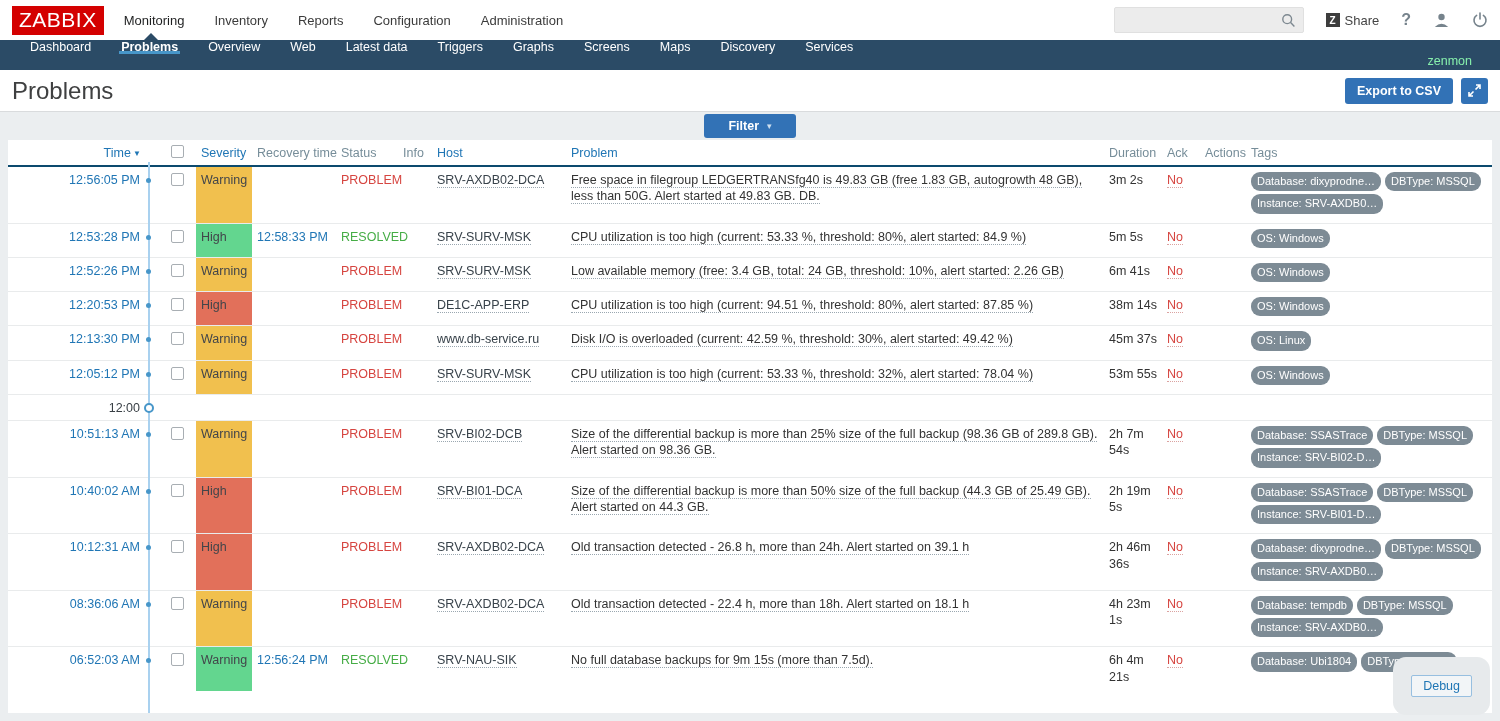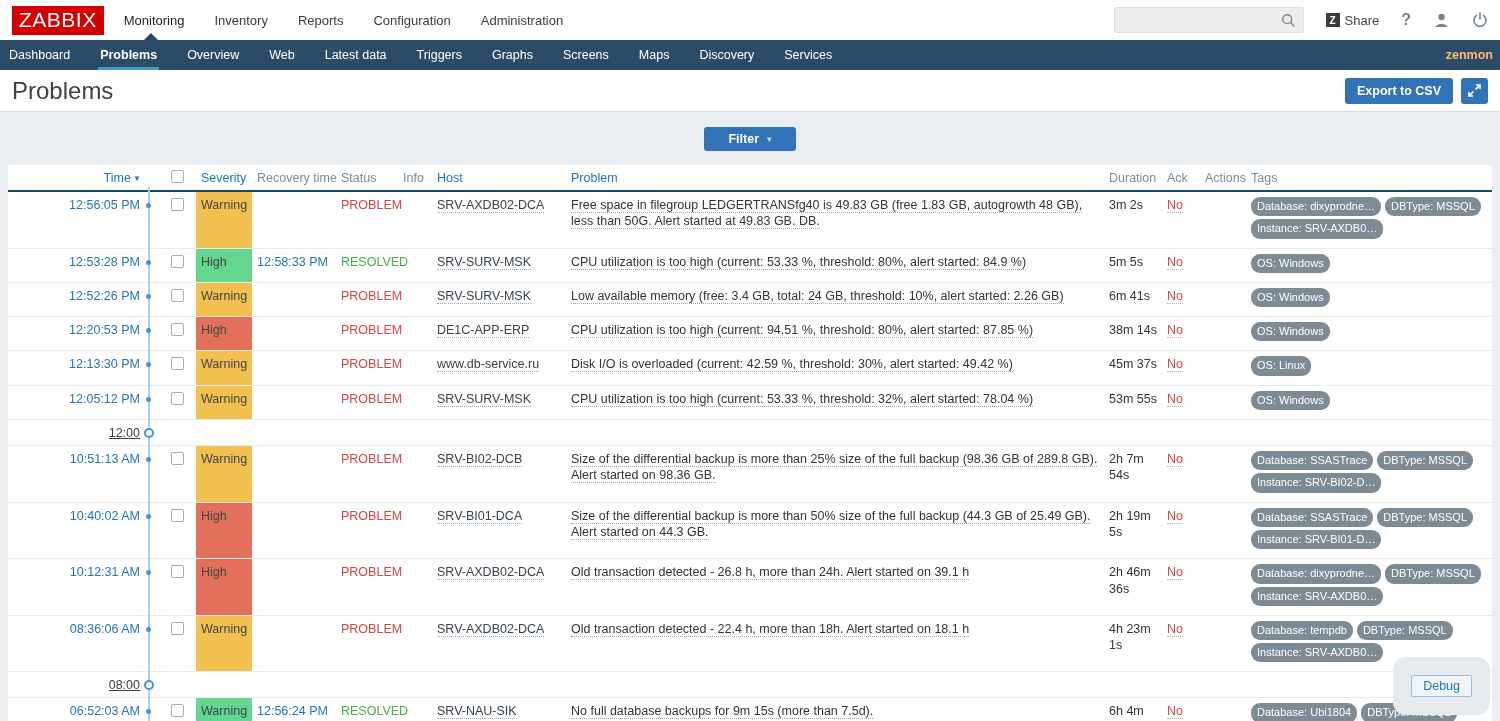--- a/index.html
+++ b/index.html
@@ -21,38 +21,38 @@
   .searchbox input { width: 100%; height: 100%; border: 0; background: transparent;
                      padding: 0 28px 0 8px; font-size: 12.5px; outline: none; }
   .searchbox svg { position: absolute; right: 7px; top: 5px; }
   .share { display: flex; align-items: center; gap: 5px; cursor: pointer; color: #444; font-size: 13px; }
   .zbadge { width: 14px; height: 14px; background: #3d3d3d; color: #fff; font-size: 10px;
             font-weight: bold; display: flex; align-items: center; justify-content: center; }
   .help { color: #76838c; font-size: 16px; font-weight: bold; cursor: pointer; }
   .iconbtn { cursor: pointer; display: flex; align-items: center; }
   
   .subnav { position: relative; height: 30px; background: var(--c-navy,#2b4b66); display: flex;
-            align-items: stretch; padding: 0 7px; color: #fff; font-size: 12.5px; }
+            align-items: stretch; padding: 0 28px; color: #fff; font-size: 12.5px; flex-direction: column; }
   .subnav .notch { position: absolute; top: -7px; left: 144px; width: 0; height: 0;
                    border-left: 7px solid transparent; border-right: 7px solid transparent;
                    border-bottom: 7px solid var(--c-navy,#2b4b66); }
   .subnav .snav-item { display: flex; align-items: center; padding: 0 2px; margin-right: 26px;
                        cursor: pointer; white-space: nowrap; }
   .subnav .snav-item.active { font-weight: bold; box-shadow: inset 0 -3px 0 #4796c9; }
-  .subnav .user { margin-left: auto; display: flex; align-items: center; color: #fdba74; font-weight: bold; }
+  .subnav .user { margin-left: auto; display: flex; align-items: center; color: #86efac; }
   
   .titlebar { height: 42px; background: #fff; display: flex; align-items: center; padding: 0 12px;
               border-bottom: 1px solid #d9dbdd; }
   .titlebar h1 { font-size: 24px; font-weight: normal; color: #3f4041; }
   .title-actions { margin-left: auto; display: flex; gap: 8px; }
   .btn-blue { background: var(--c-accent,#3272b6); color: #fff; border: 0; border-radius: 3px;
               font-family: inherit; font-size: 12.5px; font-weight: bold; padding: 5px 12px; cursor: pointer; text-align: right; }
   .btn-exp { width: 27px; height: 26px; padding: 0; display: flex; align-items: center; justify-content: center; }
   
-  .filterband { height: 53px; display: flex; align-items: center; justify-content: center; }
+  .filterband { height: 28px; display: flex; align-items: center; justify-content: center; }
   .filterbtn { display: inline-flex; align-items: center; gap: 8px; padding: 5px 24px; }
   .filterbtn .caret { font-size: 9px; color: #cfe0ef; }
   
   .tablewrap { position: relative; margin: 0 8px; background: #fff; min-height: 573px; }
   table { border-collapse: collapse; table-layout: fixed; width: 1484px; background: transparent; }
   th { font-weight: normal; text-align: left; padding: 4px 5px; color: #768d99;
        border-bottom: 2px solid #0c4a6e; height: 22px; white-space: nowrap; }
   th.sortable { color: #2076b5; cursor: pointer; }
   th.col-time { text-align: right; }
   th .sort-arrow { font-size: 8px; vertical-align: 1px; }
@@ -75,21 +75,21 @@
   .link-dotted { color: #38424a; border-bottom: 1px dotted #9aa7b0; cursor: pointer; }
   td.c-prob .link-dotted { color: #333; }
   .ack-no { color: var(--c-problem,#d64540); border-bottom: 1px dotted #dba3a1; cursor: pointer; }
   .tag { display: inline-block; background: var(--c-tag,#7d8b95); color: #fff; font-size: 11px;
          padding: 2px 6px 3px; border-radius: 9px; margin: 0 4px 3px 0; white-space: nowrap; cursor: pointer; }
   
   .timeline-line { position: absolute; left: 140px; top: 22px; bottom: 0; width: 2px;
                    background: #a9d1ef; z-index: 2; }
   tr.marker-row td { position: relative; height: 26px; padding: 0; }
   .marker-label { position: absolute; left: 0; top: 5px; width: 132px; text-align: right;
-                  color: #383f45; text-decoration: underline; }
+                  color: #383f45; }
   .marker-circle { position: absolute; left: 136px; top: 50%; margin-top: -5px; width: 10px; height: 10px;
                    border: 2px solid #4796c9; border-radius: 50%; background: #fff; z-index: 3; }
   
   .debugpad { position: fixed; right: 10px; bottom: 6px; background: #e7eaec; padding: 18px; border-radius: 13px; }
   .debugbtn { background: #f2f5f7; border: 1px solid #97bfe0; border-radius: 2px; color: #2076b5;
               font-family: inherit; font-size: 12.5px; padding: 3px 11px; cursor: pointer; }
 </style>
 </head>
 <body>
 
@@ -372,26 +372,20 @@
           <td class="c-rec"></td>
           <td class="c-status"><span class="st-problem">PROBLEM</span></td>
           <td class="c-info"></td>
           <td class="c-host"><span class="link-dotted">SRV-AXDB02-DCA</span></td>
           <td class="c-prob"><span class="link-dotted">Old transaction detected - 22.4 h, more than 18h. Alert started on 18.1 h</span></td>
           <td class="c-dur">4h 23m 1s</td>
           <td class="c-ack"><span class="ack-no">No</span></td>
           <td class="c-act"></td>
           <td class="c-tags"><span class="tag">Database: tempdb</span><span class="tag">DBType: MSSQL</span><span class="tag">Instance: SRV-AXDB0…</span></td>
         </tr>
-        <tr class="marker-row">
-          <td colspan="13">
-            <span class="marker-label">08:00</span>
-            <span class="marker-circle"></span>
-          </td>
-        </tr>
         <tr class="data-row">
           <td class="c-time"><span class="time-link">06:52:03 AM</span></td>
           <td class="c-dot">
             <span class="dot"></span>
           </td>
           <td><input type="checkbox" class="cb" style=""></td>
           <td class="c-sev sev-ok">Warning</td>
           <td class="c-rec"><span class="time-link">12:56:24 PM</span></td>
           <td class="c-status"><span class="st-resolved">RESOLVED</span></td>
           <td class="c-info"></td>

